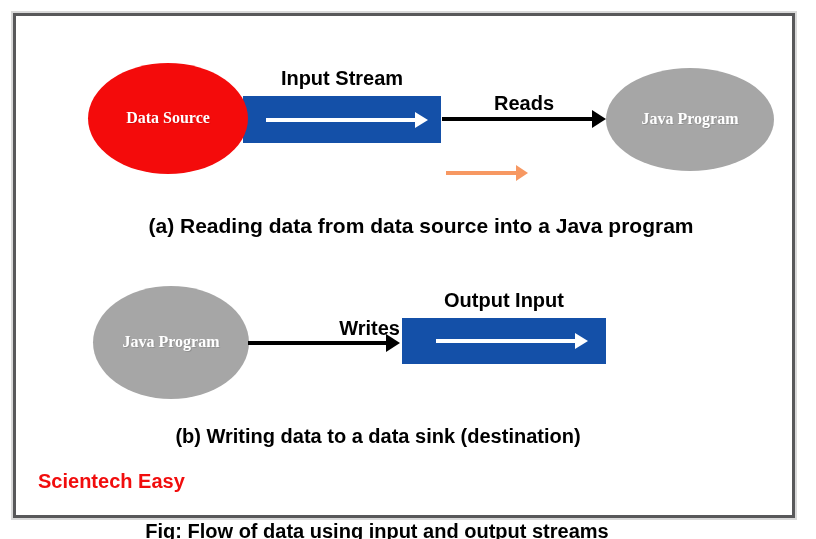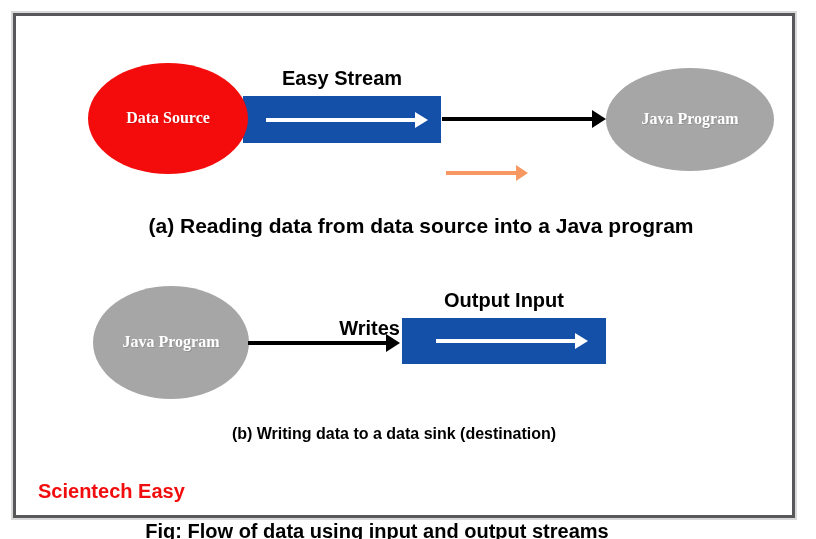--- a/index.html
+++ b/index.html
@@ -40,23 +40,23 @@
   .lbl-input  { left:227px; top:51px;  width:198px; }
   .lbl-reads  { left:426px; top:76px;  width:164px; }
   .lbl-output { left:386px; top:273px; width:204px; }
   .lbl-writes { left:232px; top:301px; width:152px;text-align:right; }
 
   .caption {
     position:absolute; color:#000; font-weight:bold; text-align:center;
     white-space:nowrap; z-index:4;
   }
   .cap-a { left:0;    top:198px; width:810px; font-size:21px; }
-  .cap-b { left:16px;    top:409px; width:724px; font-size:16px; }
+  .cap-b { left:0;    top:409px; width:724px; font-size:20px; }
   .cap-fig { left:0;  top:480px; width:722px; font-size:20px;margin-top:24px; }
-  .brand { position:absolute; left:22px; top:464px; font-size:20px; font-weight:bold;
+  .brand { position:absolute; left:22px; top:454px; font-size:20px; font-weight:bold;
            color:var(--brand-red, #F10D0D); white-space:nowrap; z-index:4; }
 
   
   .harrow { position:absolute; z-index:3; }
   .harrow .shaft {
     position:absolute; left:0; top:50%; transform:translateY(-50%);
     height:4px; background:currentColor;
   }
   .harrow .tip {
     position:absolute; right:0; top:50%; transform:translateY(-50%);
@@ -90,22 +90,23 @@
     <div class="ellipse src-a">
       <span>Data Source</span>
     </div>
 
     <div class="stream-rect rect-a">
       <div class="harrow arr-white arr-flow-a">
         <div class="shaft"></div>
         <div class="tip"></div>
       </div>
     </div>
-    <div class="lbl lbl-input">Easy Stream</div>
+    <div class="lbl lbl-input">Input Stream</div>
 
+    <div class="lbl lbl-reads">Reads</div>
     <div class="harrow arr-black arr-reads">
       <div class="shaft"></div>
       <div class="tip"></div>
     </div>
 
     <div class="ellipse tgt-a wrapnarrow">
       <span>Java Program</span>
     </div>
 
     <div class="harrow arr-orange arr-hint">

